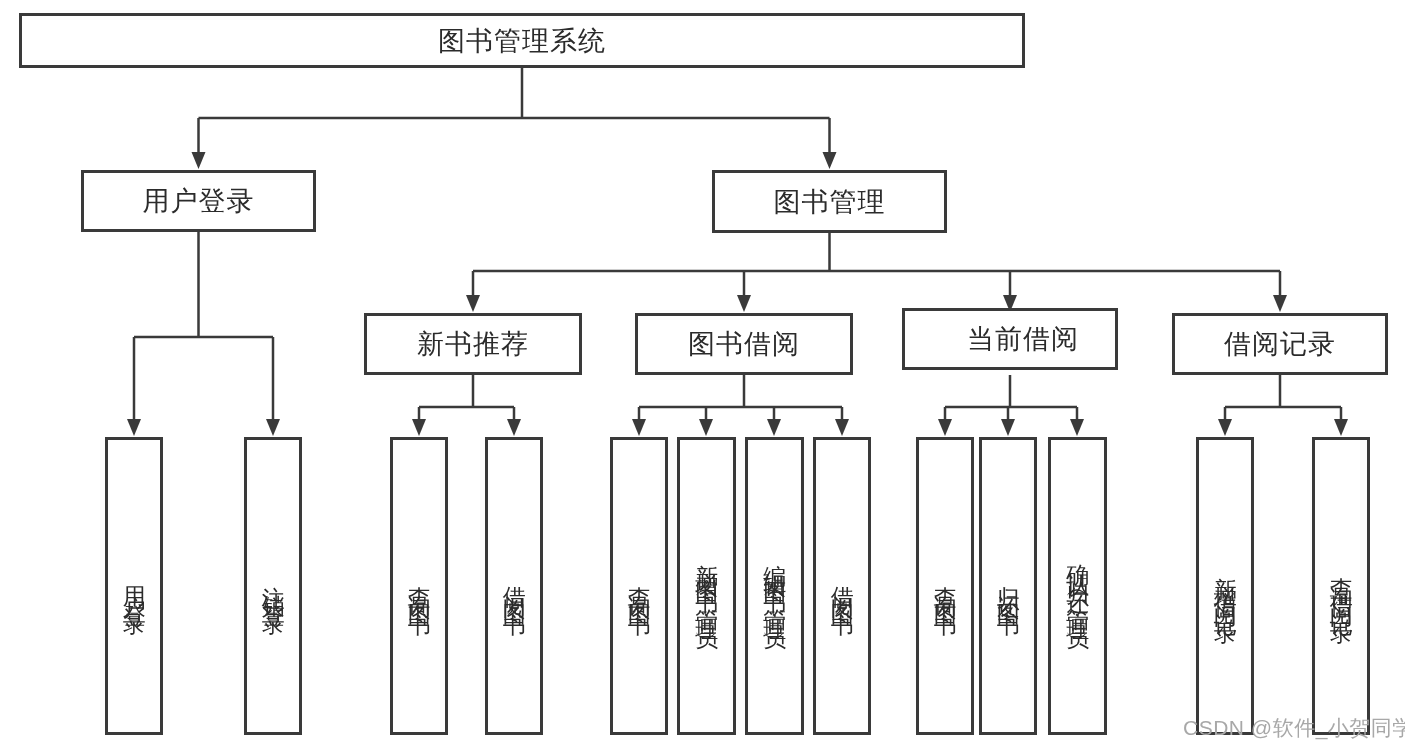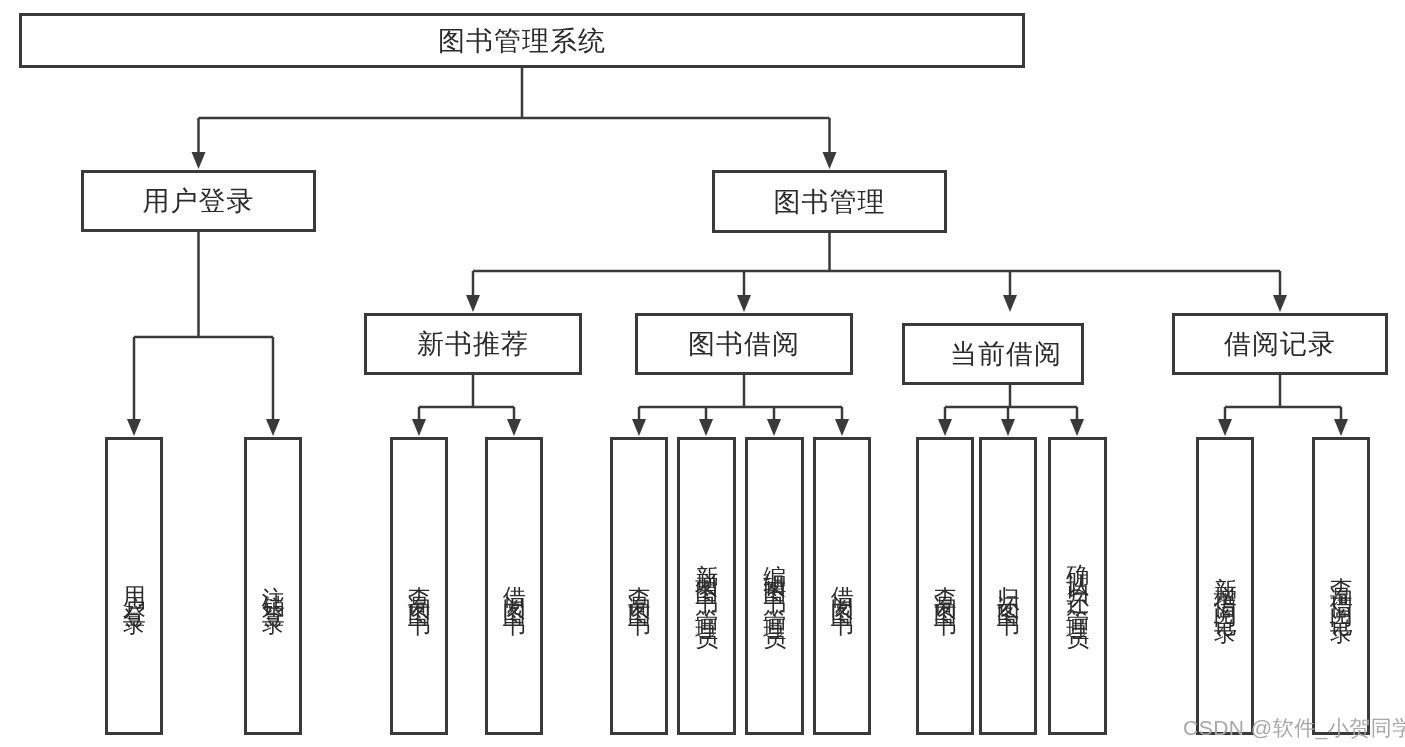--- a/index.html
+++ b/index.html
@@ -103,21 +103,21 @@
       </g>
   </svg>
 
   <div class="box box-h" style="left:19px; top:13px; width:1006px; height:55px;">图书管理系统</div>
 
   <div class="box box-h" style="left:81px; top:170px; width:235px; height:62px;">用户登录</div>
   <div class="box box-h" style="left:712px; top:170px; width:235px; height:63px;">图书管理</div>
 
   <div class="box box-h" style="left:364px; top:313px; width:218px; height:62px;">新书推荐</div>
   <div class="box box-h" style="left:635px; top:313px; width:218px; height:62px;">图书借阅</div>
-  <div class="box box-h" style="left:902px; top:323px; width:182px; height:62px;padding-left:26px;">当前借阅</div>
+  <div class="box box-h" style="left:902px; top:308px; width:216px; height:62px;padding-left:26px;">当前借阅</div>
   <div class="box box-h" style="left:1172px; top:313px; width:216px; height:62px;">借阅记录</div>
 
   <div class="box box-v" style="left:105px; top:437px; width:58px; height:298px;">
     <span class="vtext">用户登录</span>
   </div>
   <div class="box box-v" style="left:244px; top:437px; width:58px; height:298px;">
     <span class="vtext">注销登录</span>
   </div>
 
   <div class="box box-v" style="left:390px; top:437px; width:58px; height:298px;">

